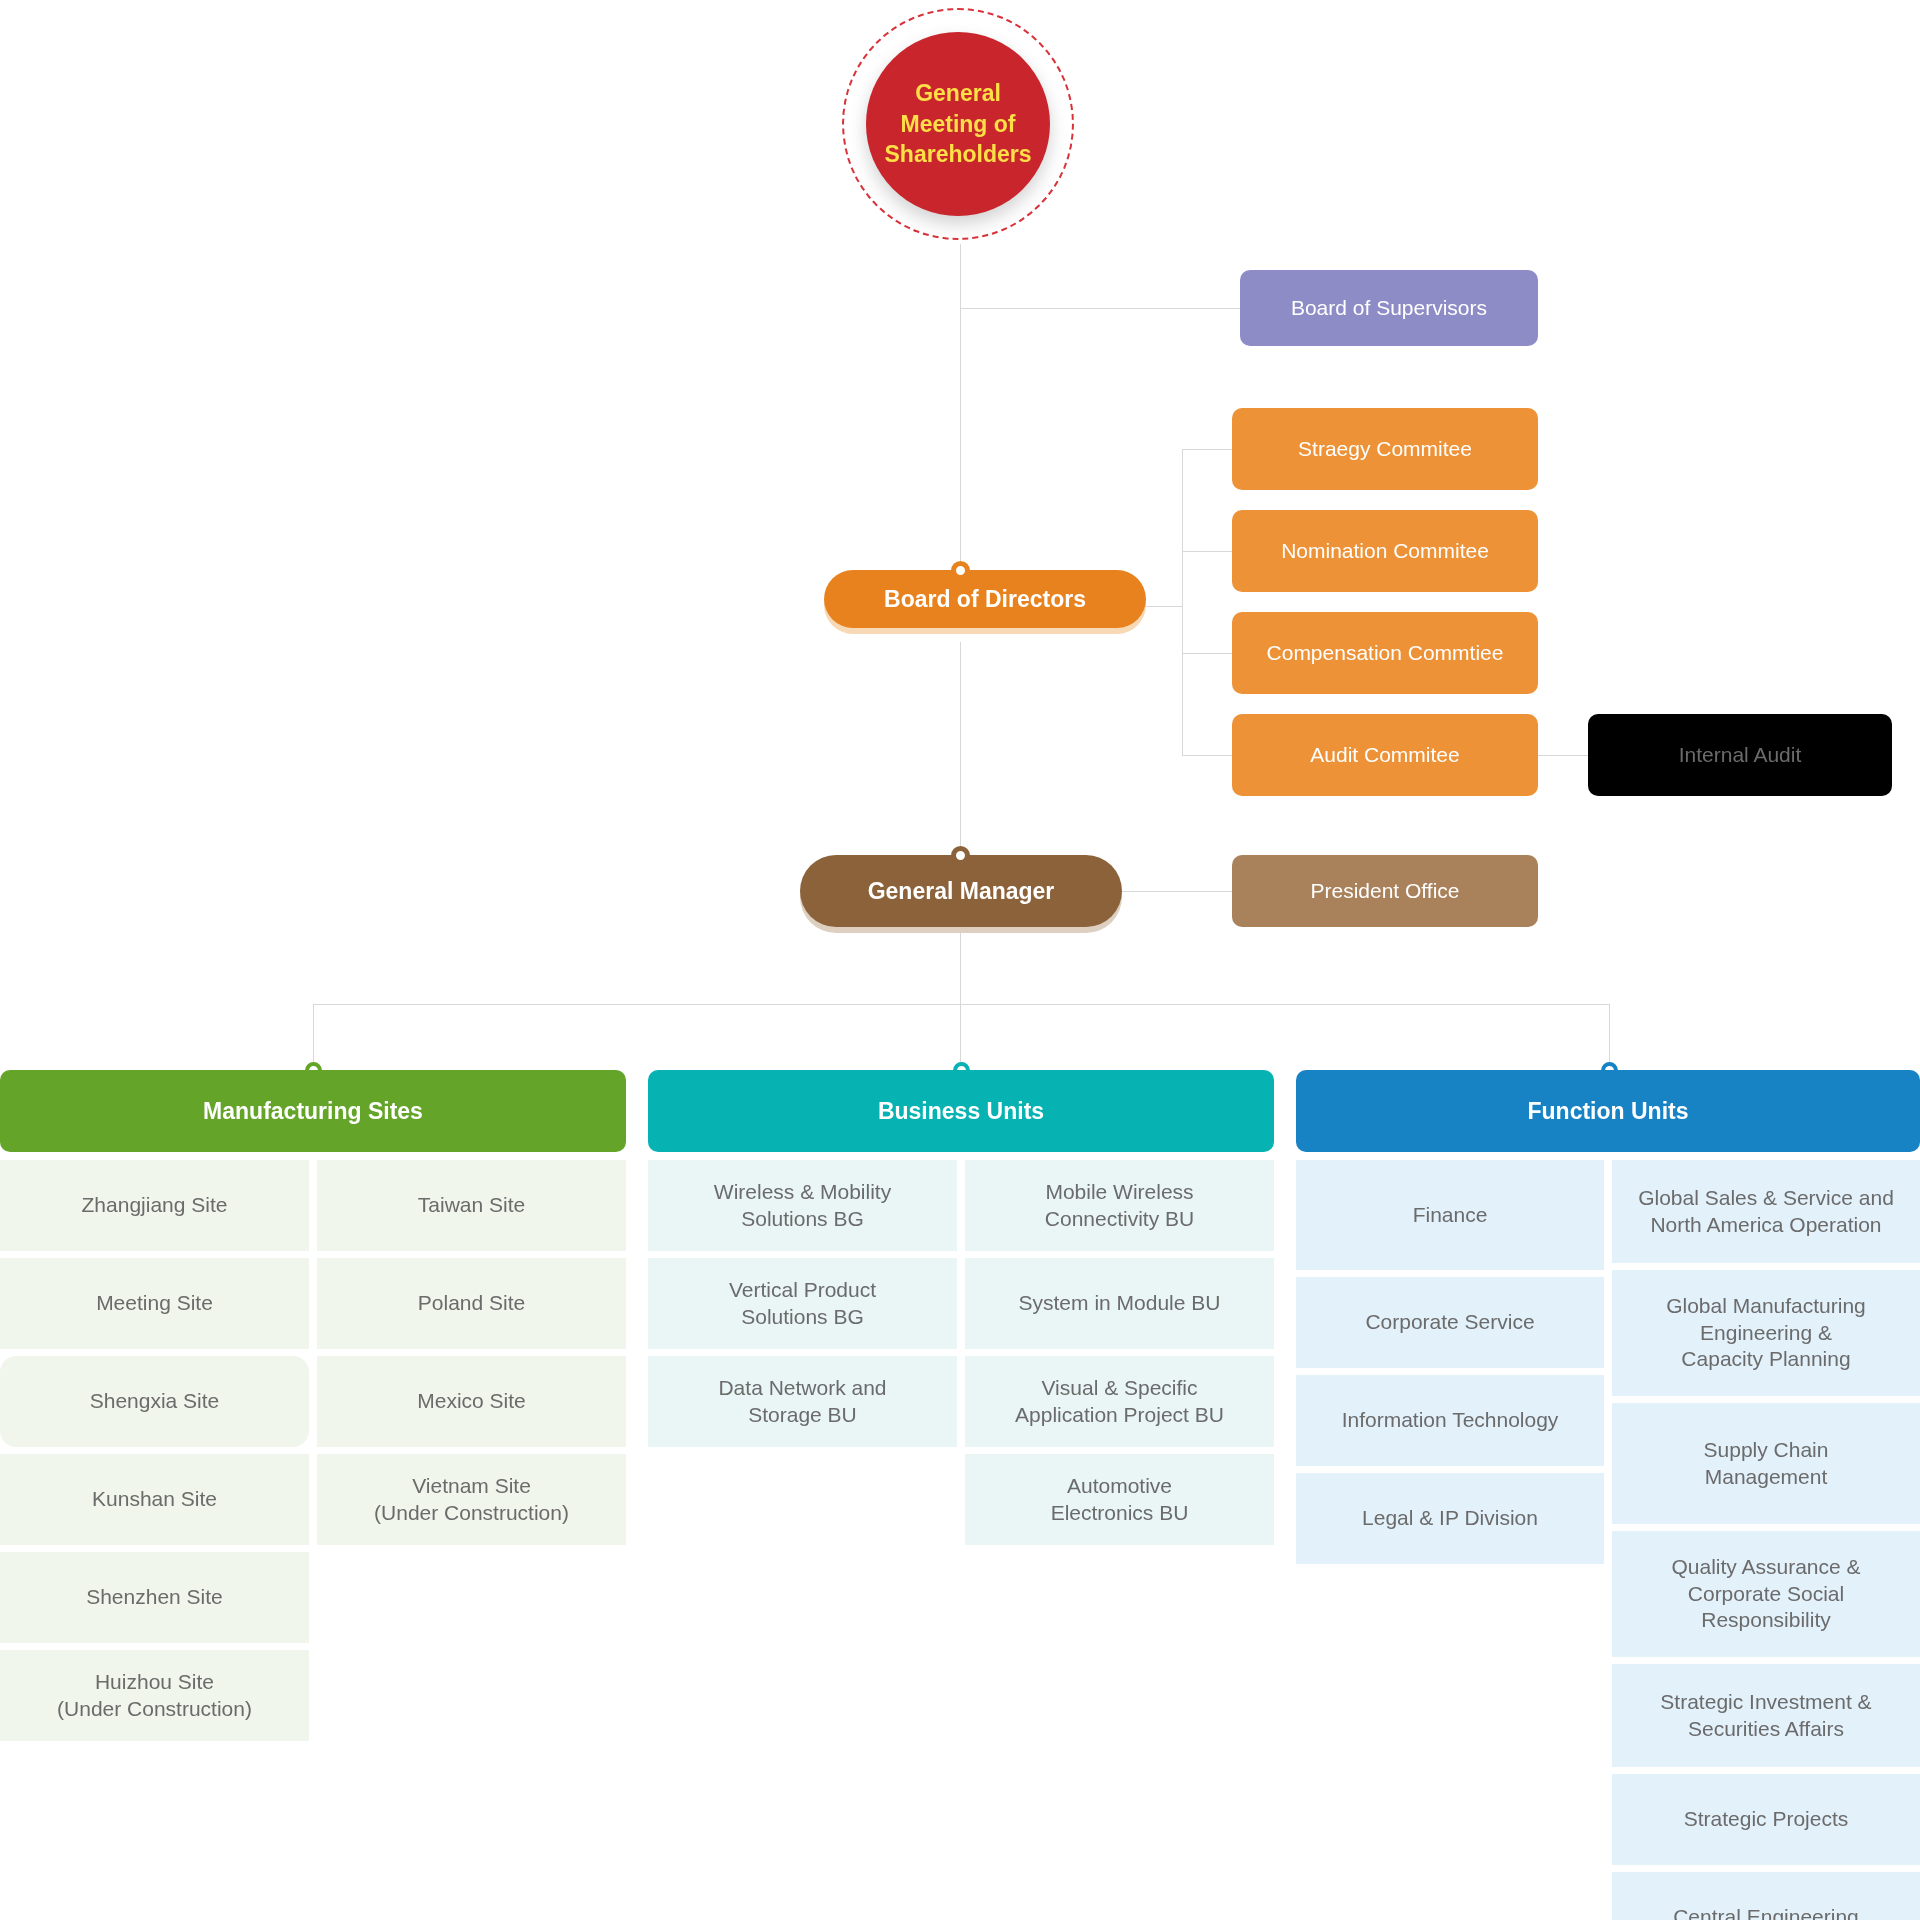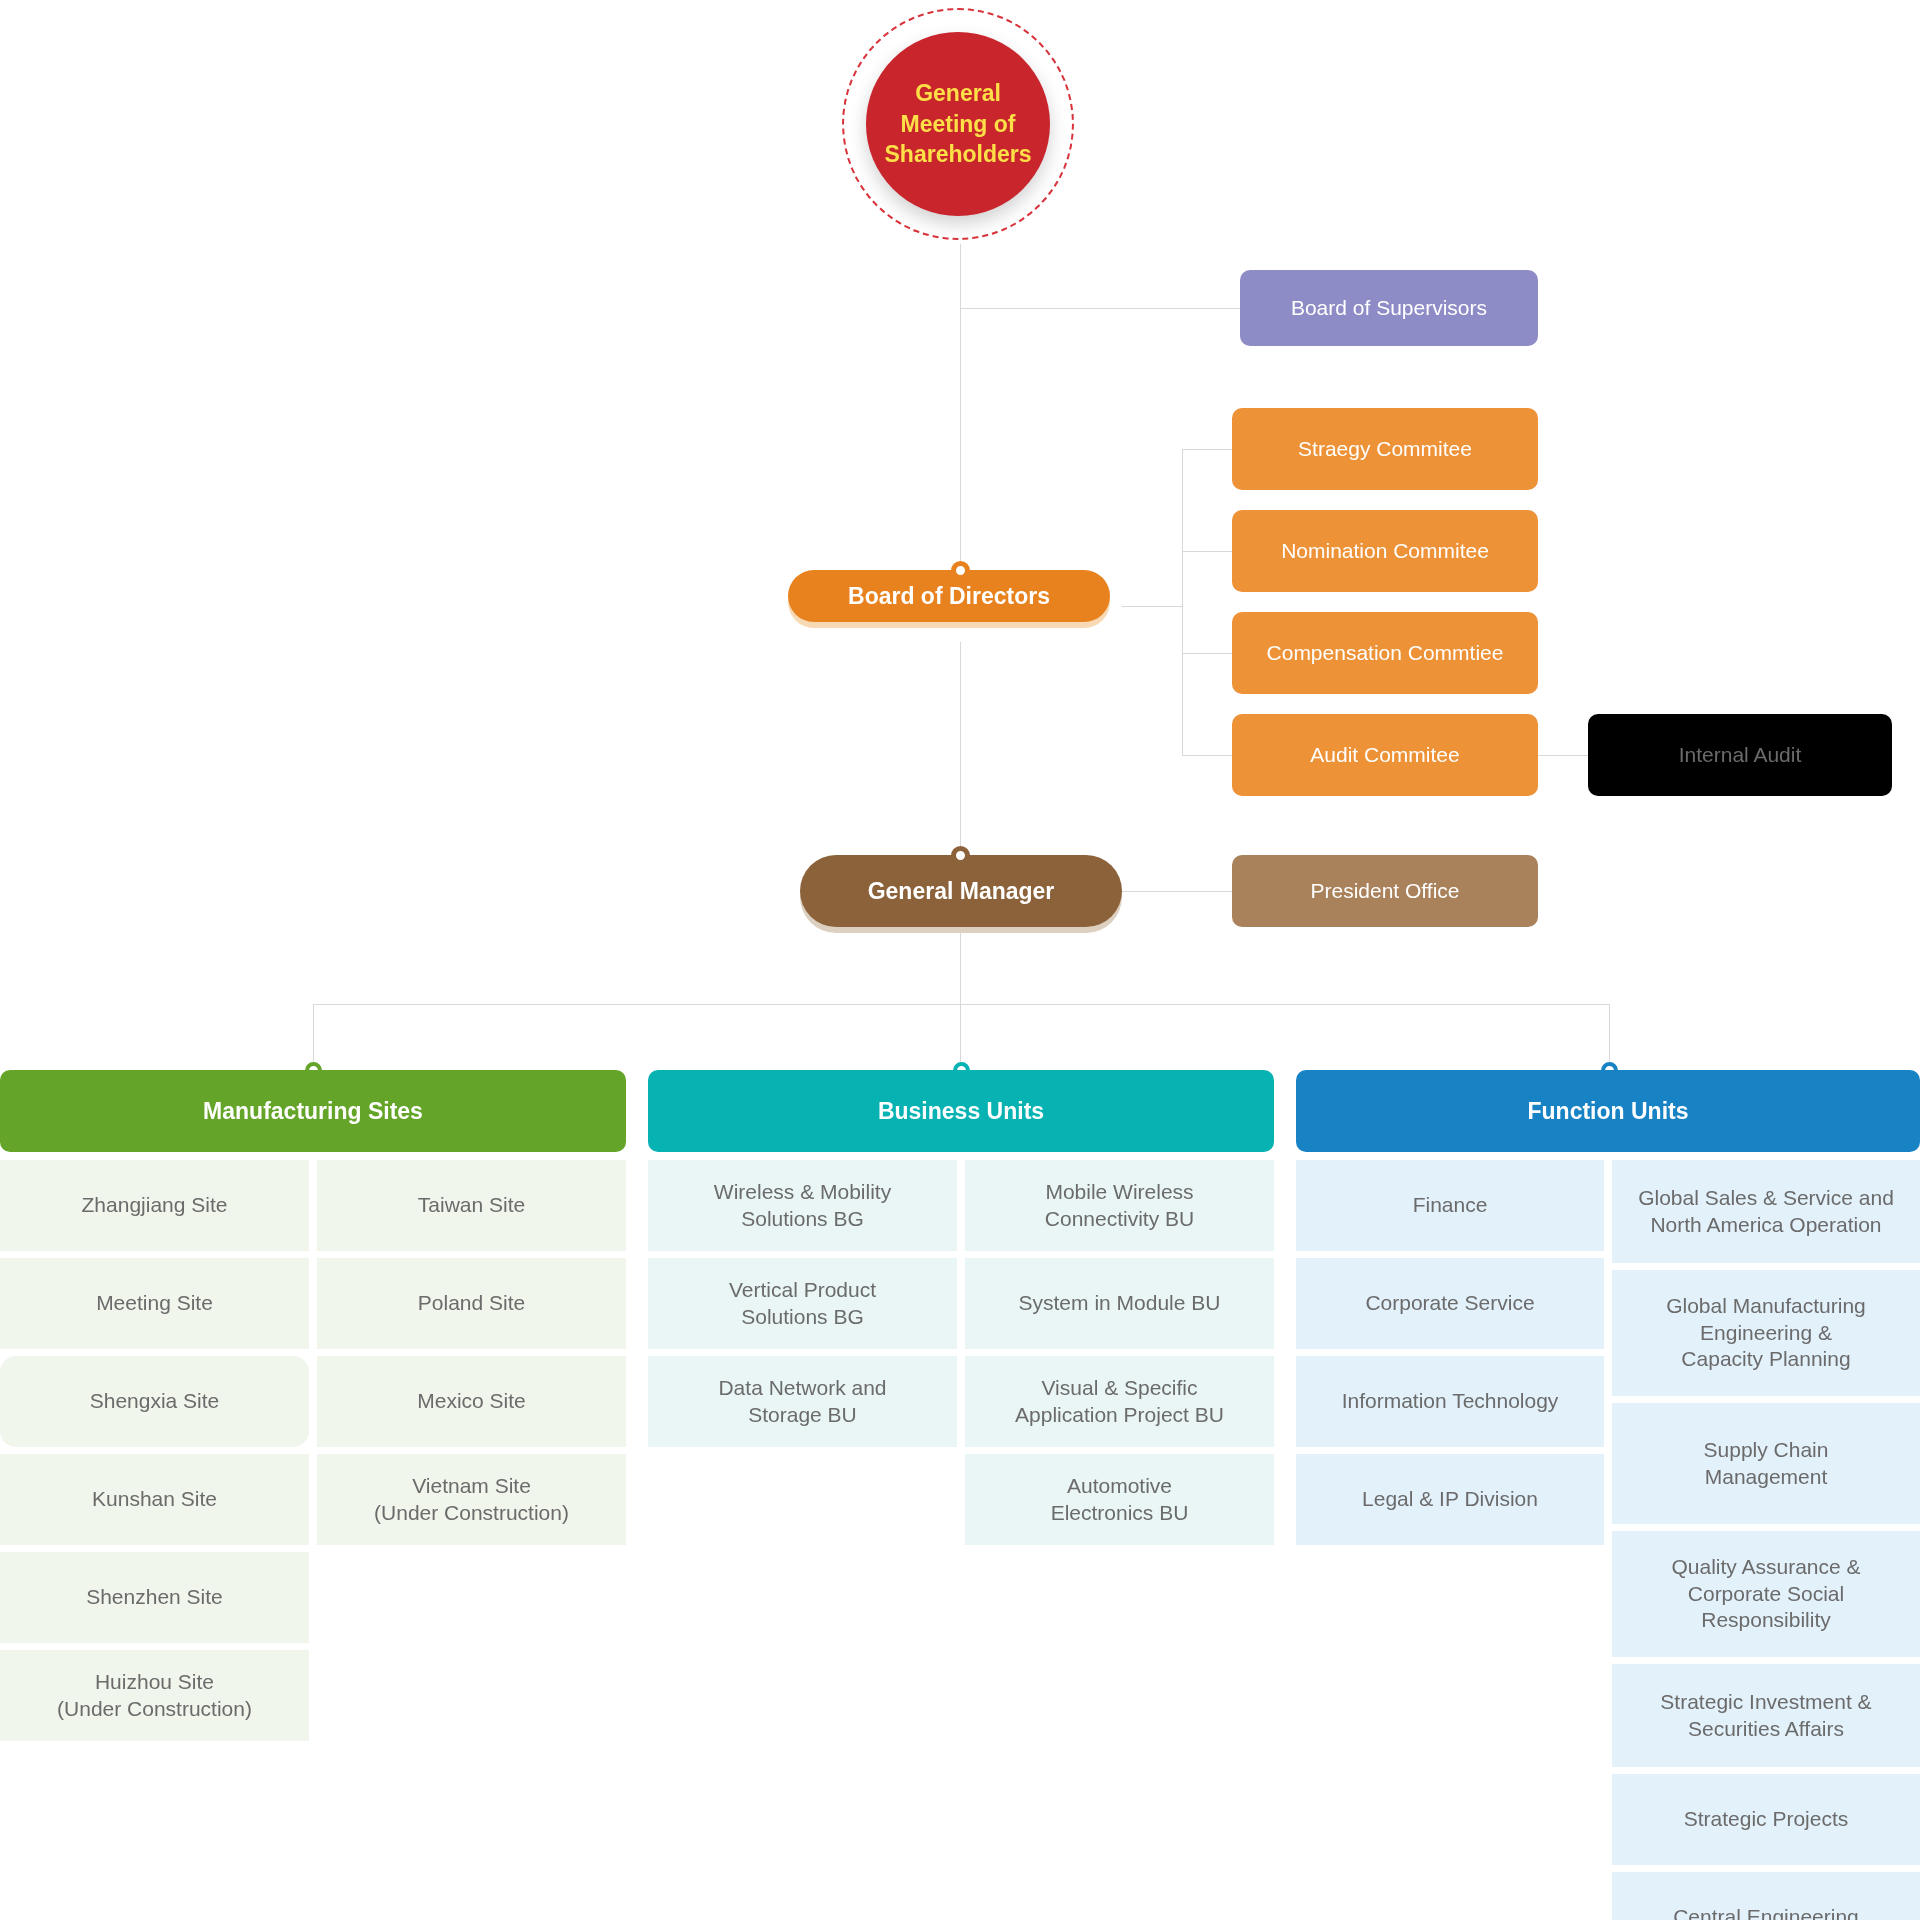--- a/index.html
+++ b/index.html
@@ -34,21 +34,21 @@
     box-sizing:border-box;padding:0 14px;
   }
 
   
   .pill{
     position:absolute;border-radius:40px;
     display:flex;align-items:center;justify-content:center;
     color:#fff;font-weight:bold;font-size:23px;text-align:center;
     box-sizing:border-box;
   }
-  .pill.bod{left:788px;top:570px;width:322px;height:52px;background:#e8821e;
+  .pill.bod{left:824px;top:570px;width:322px;height:58px;background:#e8821e;
             box-shadow:0 6px 0 #f7d9b5;}
   .pill.gm{left:800px;top:855px;width:322px;height:72px;background:#8b6239;
            box-shadow:0 6px 0 #ddd0c1;}
   .dot{
     position:absolute;width:19px;height:19px;border-radius:50%;
     background:#fff;box-sizing:border-box;
   }
   .dot.bod-dot{left:951px;top:561px;border:5px solid #e8821e;}
   .dot.gm-dot{left:951px;top:846px;border:5px solid #8b6239;}
 
@@ -208,21 +208,21 @@
           <div class="cell" style="height: 91px;">Automotive<br>Electronics BU</div>
         </div>
     </div>
   </div>
 
   <div class="col-dot" id="dot-fun"></div>
   <div class="col" id="col-fun">
     <div class="col-head">Function Units</div>
     <div class="col-body">
       <div class="subcol">
-          <div class="cell" style="height: 91px;">Finance</div>
+          <div class="cell" style="height: 110px;">Finance</div>
           <div class="cell" style="height: 91px;">Corporate Service</div>
           <div class="cell" style="height: 91px;">Information Technology</div>
           <div class="cell" style="height: 91px;">Legal &amp; IP Division</div>
         </div>
       <div class="subcol">
           <div class="cell" style="height: 103px;">Global Sales &amp; Service and<br>North America Operation</div>
           <div class="cell" style="height: 126px;">Global Manufacturing<br>Engineering &amp;<br>Capacity Planning</div>
           <div class="cell" style="height: 121px;">Supply Chain<br>Management</div>
           <div class="cell" style="height: 126px;">Quality Assurance &amp;<br>Corporate Social<br>Responsibility</div>
           <div class="cell" style="height: 103px;">Strategic Investment &amp;<br>Securities Affairs</div>

